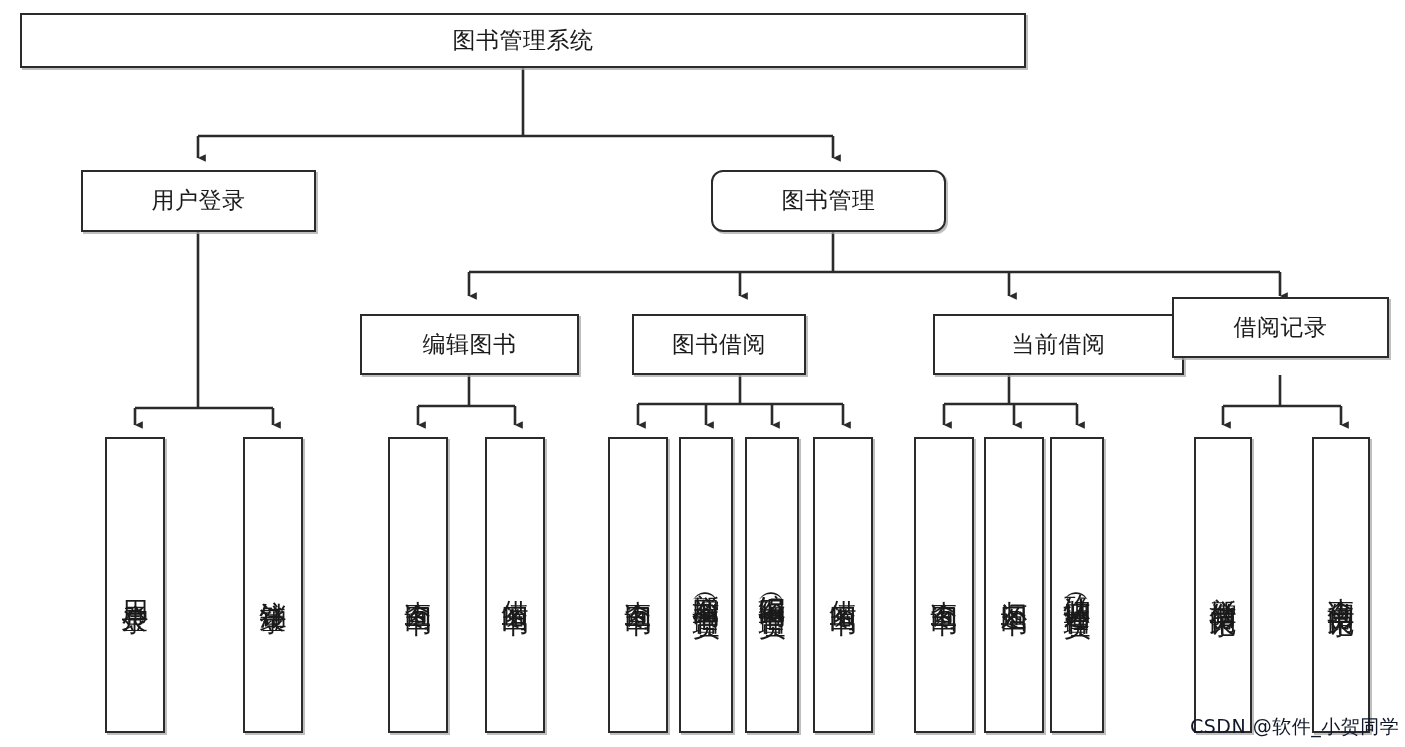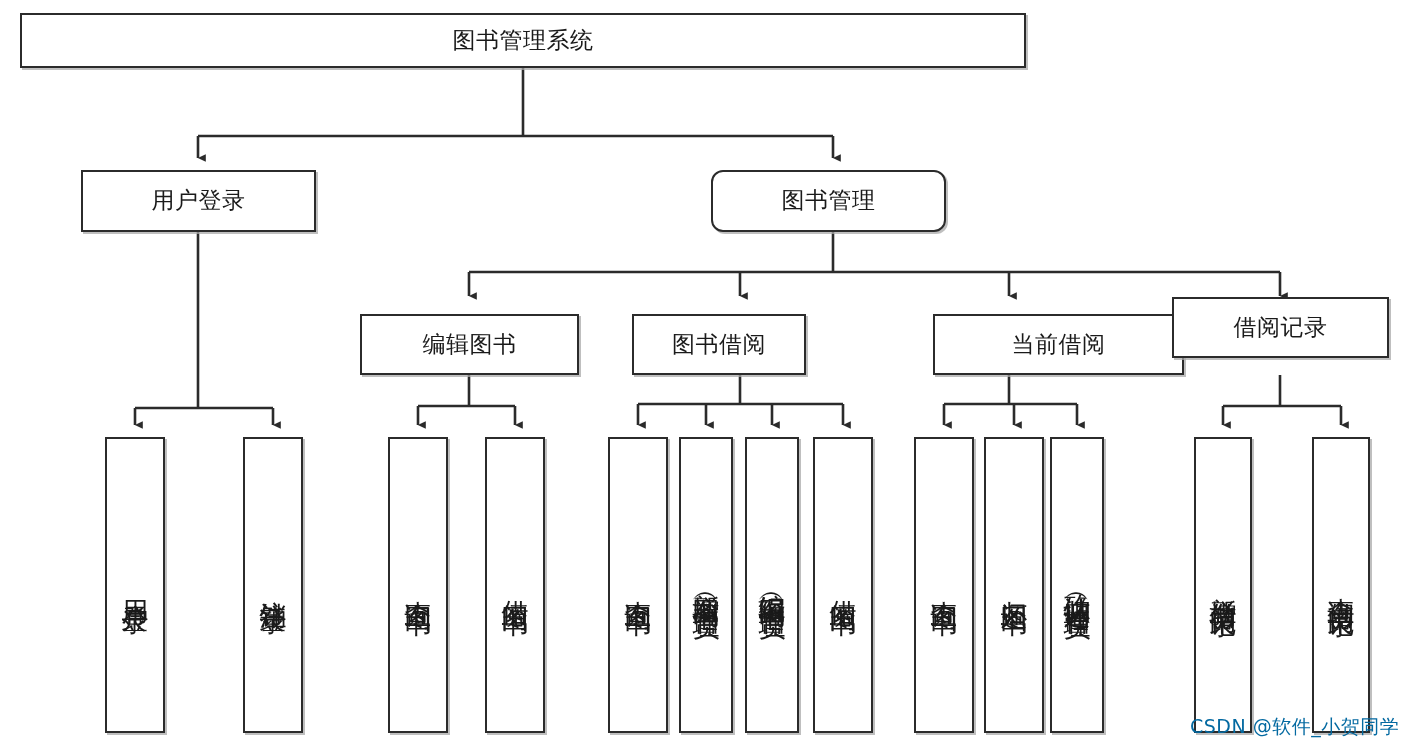--- a/index.html
+++ b/index.html
@@ -54,21 +54,21 @@
     letter-spacing: 3px;
     color: #1a1a1a;
     margin: auto 0;
     text-align: center;
   }
   .watermark {
     position: absolute;
     left: 1190px;
     top: 714px;
     font-size: 19px;
-    color: #0369a1;
+    color: #0f172a;
     white-space: nowrap;
     letter-spacing: 0.5px;
   }
 </style>
 </head>
 <body>
 
 <div id="diagram-root">
 
   <svg class="diagram-canvas" viewBox="0 0 1405 747" xmlns="http://www.w3.org/2000/svg">

